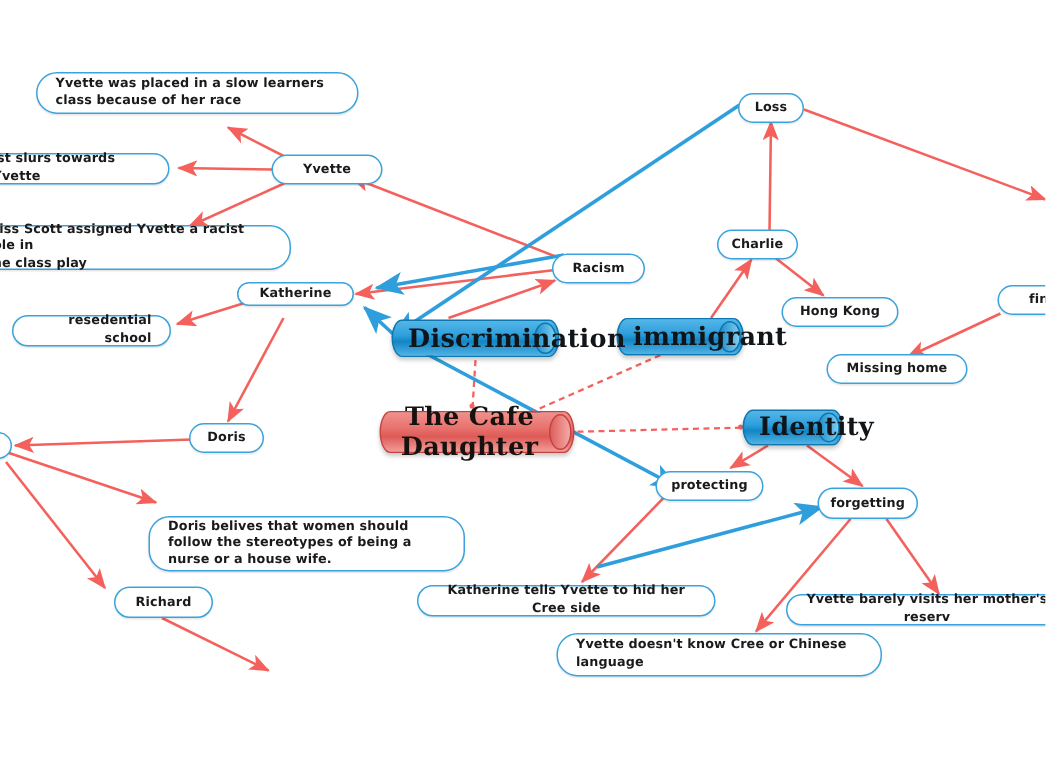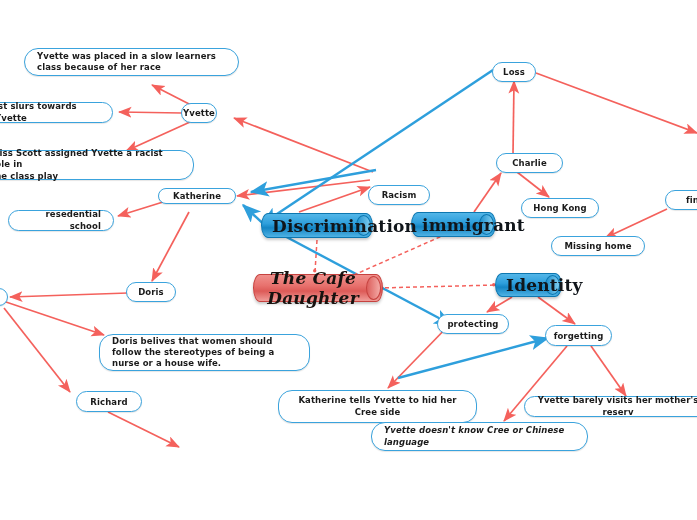--- a/index.html
+++ b/index.html
@@ -82,21 +82,20 @@
     color: #10151a;
   }
   .cyl-blue .cap {
     background: linear-gradient(to right,#1e8fcd,#7ecdf0);
     border: 1px solid #0d77b0;
   }
   .cyl-red {
     background: linear-gradient(to bottom,#f0908c 0%,#e8726e 40%,#dd5a57 62%,#f09d99 100%);
     border: 1px solid #c6423f;
     color: #17120f;
-    font-style: italic;
   }
   .cyl-red .cap {
     background: linear-gradient(to right,#dc5f5c,#f4aaa6);
     border: 1px solid #c6423f;
   }
   .nd-cyl .lbl { position: relative; z-index: 2; width: 100%; }
 </style>
 </head>
 <body>
 
@@ -197,45 +196,45 @@
   <div class="node nd-cyl cyl-blue" style="left:495px;top:273px;width:67px;height:24px;">
     <span class="lbl">Identity</span>
     <span class="cap"></span>
   </div>
 
   <div class="node nd-cyl cyl-blue" style="left:411px;top:212px;width:85px;height:25px;">
     <span class="lbl">immigrant</span>
     <span class="cap"></span>
   </div>
 
-  <div class="node nd-plain" style="left:181px;top:103px;width:36px;height:20px;">
+  <div class="node nd-plain" style="left:181px;top:103px;width:74px;height:20px;">
     <span>Yvette</span>
   </div>
 
   <div class="node nd-plain" style="left:158px;top:188px;width:78px;height:16px;">
     <span>Katherine</span>
   </div>
 
-  <div class="node nd-plain" style="left:368px;top:169px;width:62px;height:20px;margin-top:16px;">
+  <div class="node nd-plain" style="left:368px;top:169px;width:62px;height:20px;">
     <span>Racism</span>
   </div>
 
   <div class="node nd-plain" style="left:126px;top:282px;width:50px;height:20px;">
     <span>Doris</span>
   </div>
 
   <div class="node nd-plain" style="left:52px;top:391px;width:66px;height:21px;margin-left:24px;">
     <span>Richard</span>
   </div>
 
   <div class="node nd-plain" style="left:492px;top:62px;width:44px;height:20px;">
     <span>Loss</span>
   </div>
 
-  <div class="node nd-plain" style="left:496px;top:153px;width:67px;height:20px;">
+  <div class="node nd-plain" style="left:478px;top:153px;width:54px;height:20px;">
     <span>Charlie</span>
   </div>
 
   <div class="node nd-plain" style="left:521px;top:198px;width:78px;height:20px;">
     <span>Hong Kong</span>
   </div>
 
   <div class="node nd-plain" style="left:551px;top:236px;width:94px;height:20px;">
     <span>Missing home</span>
   </div>
@@ -266,30 +265,30 @@
 
   <div class="node nd-plain nd-note" style="left:-22px;top:150px;width:216px;height:30px;">
     <span>Miss Scott assigned Yvette a racist role in
 the class play</span>
   </div>
 
   <div class="node nd-plain nd-note ctr" style="left:8px;top:210px;width:106px;height:21px;text-align:right;">
     <span>resedential school</span>
   </div>
 
-  <div class="node nd-plain nd-note" style="left:99px;top:334px;width:211px;height:37px;">
+  <div class="node nd-plain nd-note" style="left:99px;top:344px;width:211px;height:37px;">
     <span>Doris belives that women should follow the stereotypes of being a nurse or a house wife.</span>
   </div>
 
 
-  <div class="node nd-plain nd-note ctr" style="left:278px;top:390px;width:199px;height:33px;">
+  <div class="node nd-plain nd-note ctr" style="left:278px;top:390px;width:199px;height:21px;">
     <span>Katherine tells Yvette to hid her Cree side</span>
   </div>
 
-  <div class="node nd-plain nd-note" style="left:371px;top:422px;width:217px;height:29px;font-style:italic;">
+  <div class="node nd-plain nd-note" style="left:371px;top:422px;width:217px;height:29px;">
     <span>Yvette doesn't know Cree or Chinese language</span>
   </div>
 
   <div class="node nd-plain nd-note ctr" style="left:524px;top:396px;width:188px;height:21px;">
     <span>Yvette barely visits her mother's reserv</span>
   </div>
 
 </div>
 
 </body></html>

